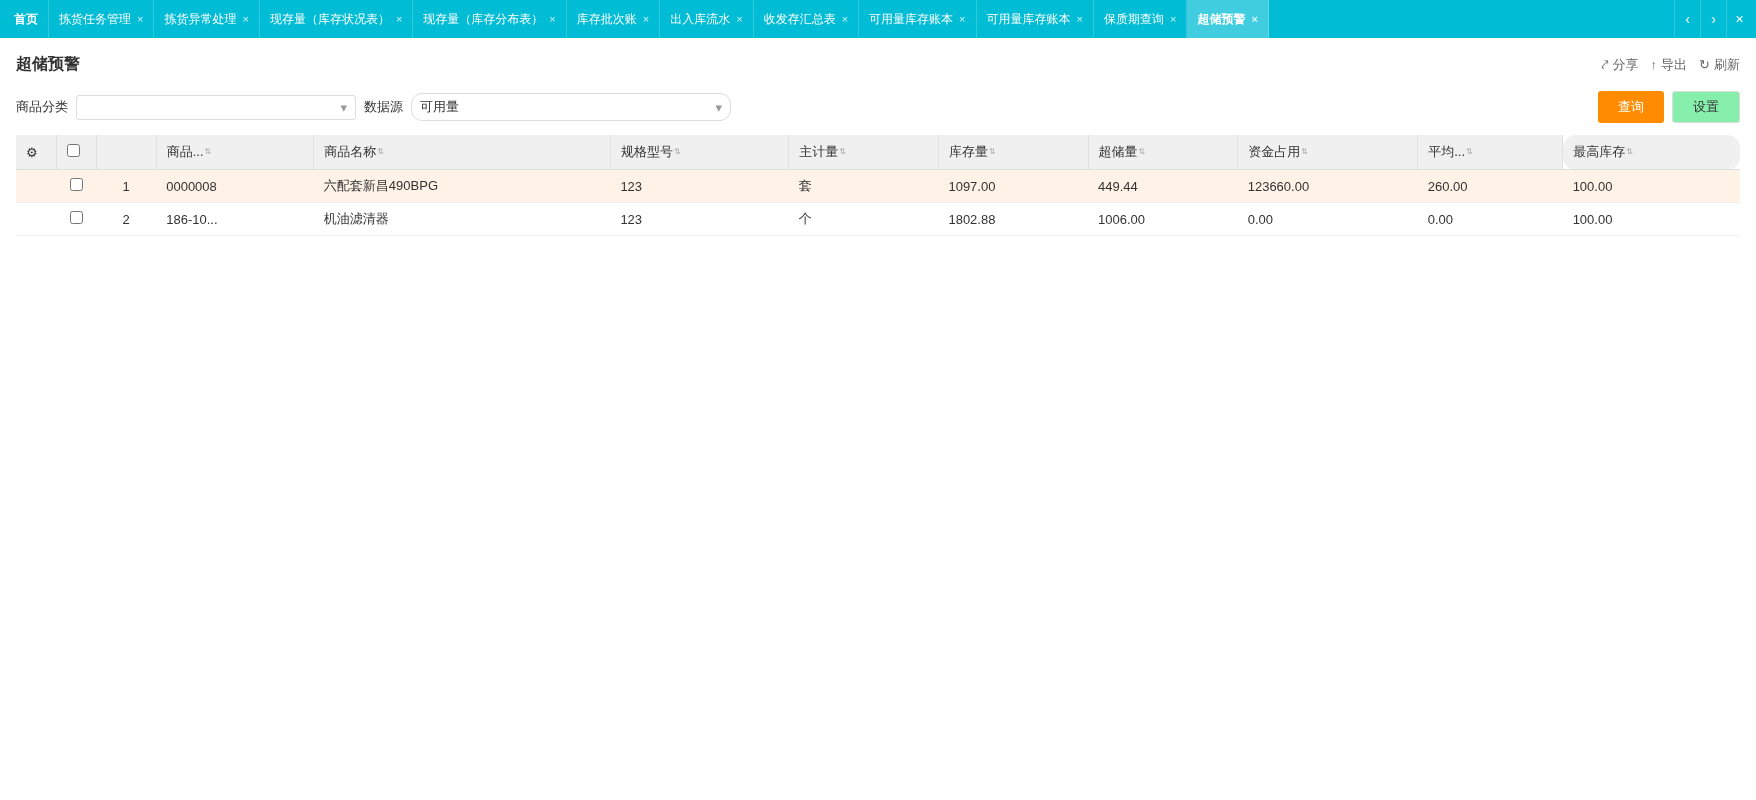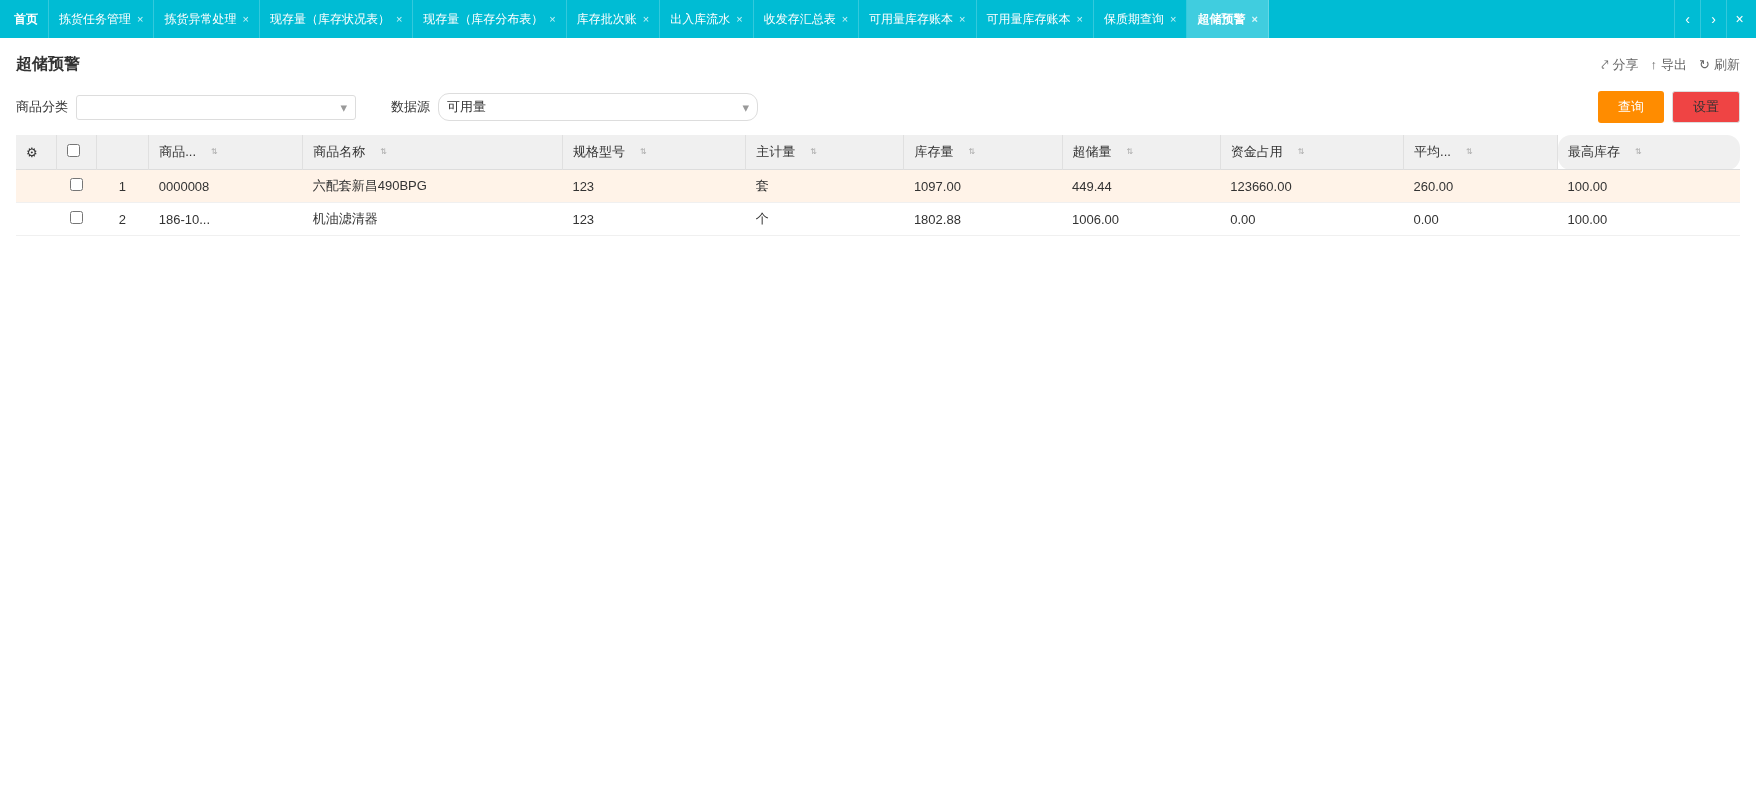--- a/index.html
+++ b/index.html
@@ -82,21 +82,21 @@
       gap: 4px;
       color: #666;
       font-size: 13px;
       cursor: pointer;
     }
 
     
     .filter-row {
       display: flex;
       align-items: center;
-      gap: 35px;
+      gap: 8px;
       margin-bottom: 12px;
       margin-top: 12px;
     }
     .filter-item {
       display: flex;
       align-items: center;
       gap: 8px;
     }
     .filter-label {
       font-size: 13px;
@@ -125,21 +125,21 @@
     .btn-query {
       background: #ff8c00;
       color: #fff;
       border: none;
       border-radius: 3px;
       padding: 6px 20px;
       font-size: 13px;
       cursor: pointer;
     }
     .btn-settings {
-      background: #ef4444;
+      background: #86efac;
       color: #333;
       border: 1px solid #ddd;
       border-radius: 3px;
       padding: 6px 20px;
       font-size: 13px;
       cursor: pointer;
     }
 
     
     .data-table {
@@ -166,21 +166,21 @@
     .data-table tbody tr:nth-child(odd) { background: #fff8f3; }
     .data-table tbody tr:nth-child(even) { background: #fff; }
     .data-table tbody td {
       padding: 7px 10px;
       color: #333;
       white-space: nowrap;
     }
     .col-sort {
       display: inline-flex;
       align-items: center;
-      gap: 15px;
+      gap: 1px;
       cursor: pointer;
     }
     .col-sort .sort-icon {
       display: inline-flex;
       flex-direction: column;
       font-size: 8px;
       line-height: 1;
       color: #aaa;
     }
     .th-gear { width: 40px; text-align: center; }

